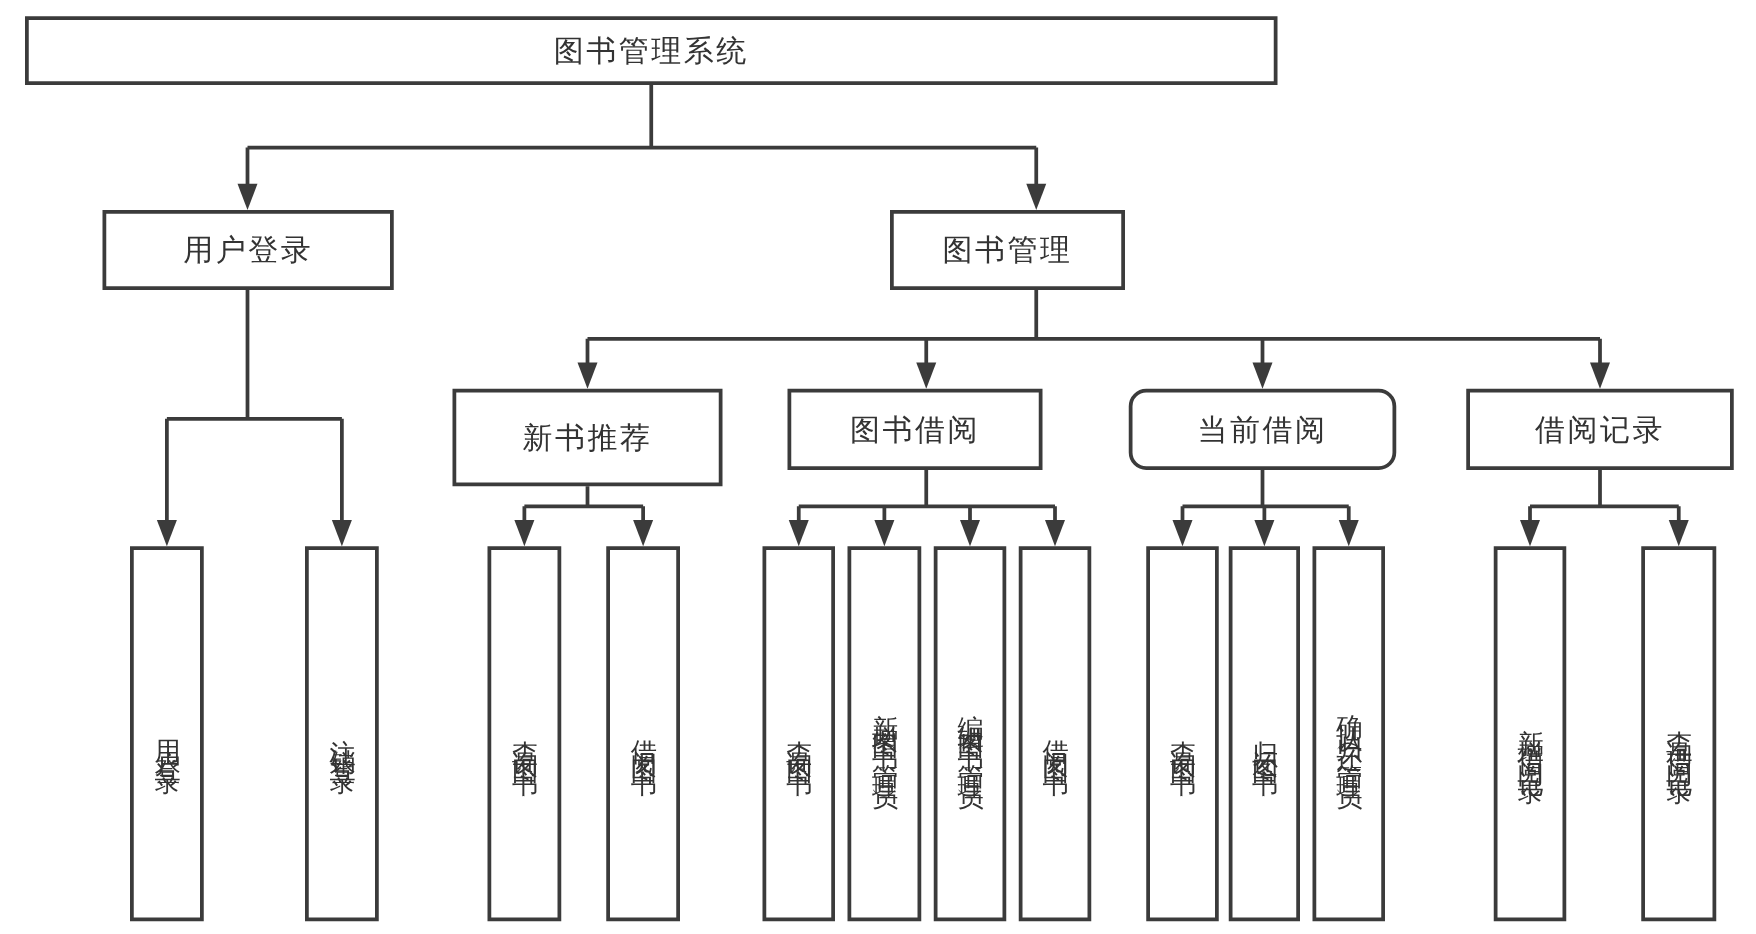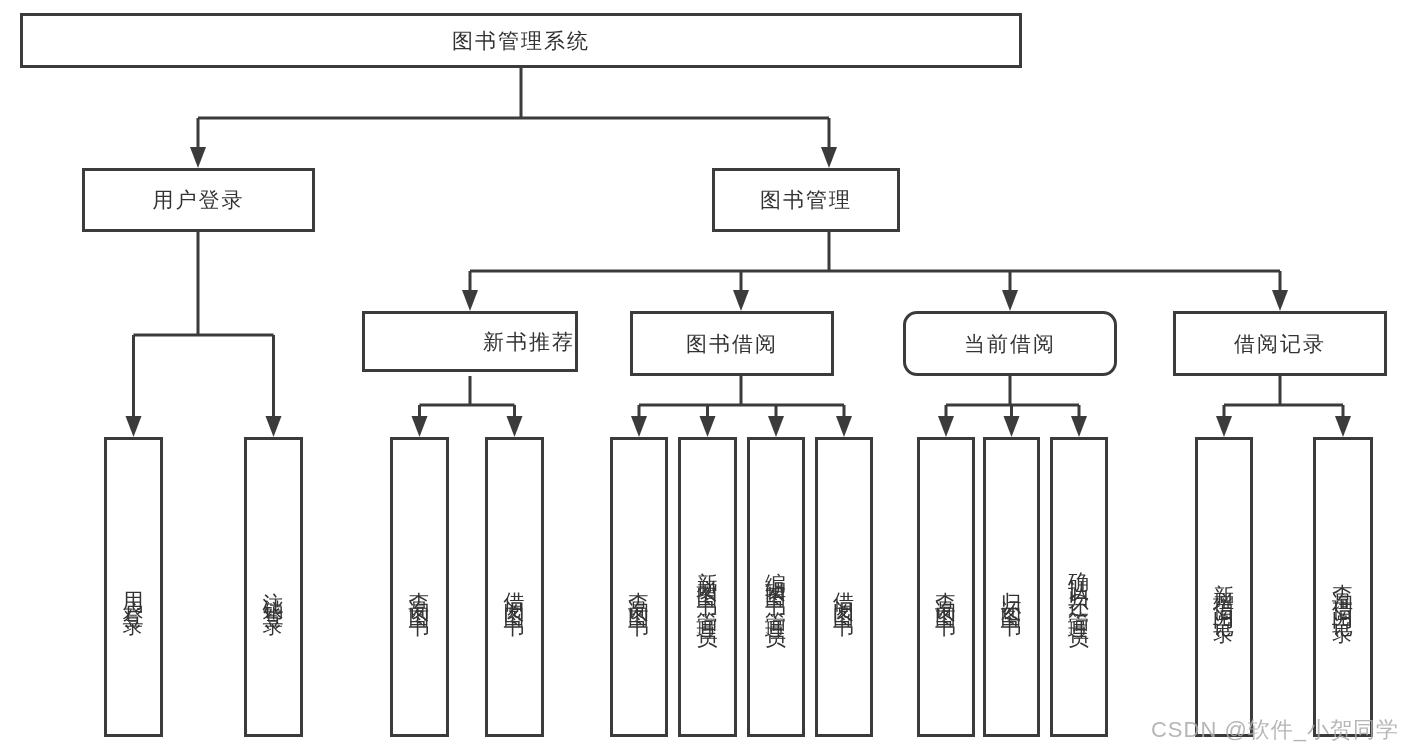--- a/index.html
+++ b/index.html
@@ -25,21 +25,21 @@
     position: absolute;
     box-sizing: border-box;
     border: 3px solid #3b3b3b;
     background: #ffffff;
     display: flex;
     align-items: center;
     justify-content: center;
     color: #333333;
   }
   .h-box span {
-    font-size: 21px;
+    font-size: 24px;
     letter-spacing: 2px;
     white-space: nowrap;
   }
   .v-box span {
     writing-mode: vertical-lr;
     text-orientation: mixed;
     font-size: 21px;
     line-height: 1.1;
     letter-spacing: 8px;
     padding-top: 8px;
@@ -104,21 +104,21 @@
     <span>图书管理系统</span>
   </div>
 
   <div class="box h-box" style="left:82px; top:168px; width:233px; height:64px;">
     <span>用户登录</span>
   </div>
   <div class="box h-box" style="left:712px; top:168px; width:188px; height:64px;">
     <span>图书管理</span>
   </div>
 
-  <div class="box h-box" style="left:362px; top:311px; width:216px; height:61px;justify-content:flex-end;">
+  <div class="box h-box" style="left:362px; top:311px; width:216px; height:78px;">
     <span>新书推荐</span>
   </div>
   <div class="box h-box" style="left:630px; top:311px; width:204px; height:65px;">
     <span>图书借阅</span>
   </div>
   <div class="box h-box" style="left:903px; top:311px; width:214px; height:65px;border-radius:14px;">
     <span>当前借阅</span>
   </div>
   <div class="box h-box" style="left:1173px; top:311px; width:214px; height:65px;">
     <span>借阅记录</span>
@@ -161,15 +161,14 @@
     <span>确认归还（管理员）</span>
   </div>
 
   <div class="box v-box" style="left:1195px; top:437px; width:58px; height:300px;">
     <span>新增借阅记录</span>
   </div>
   <div class="box v-box" style="left:1313px; top:437px; width:60px; height:300px;">
     <span>查询借阅记录</span>
   </div>
 
-  <div class="watermark">CSDN @软件_小贺同学</div>
 
 </div>
 
 </body></html>

